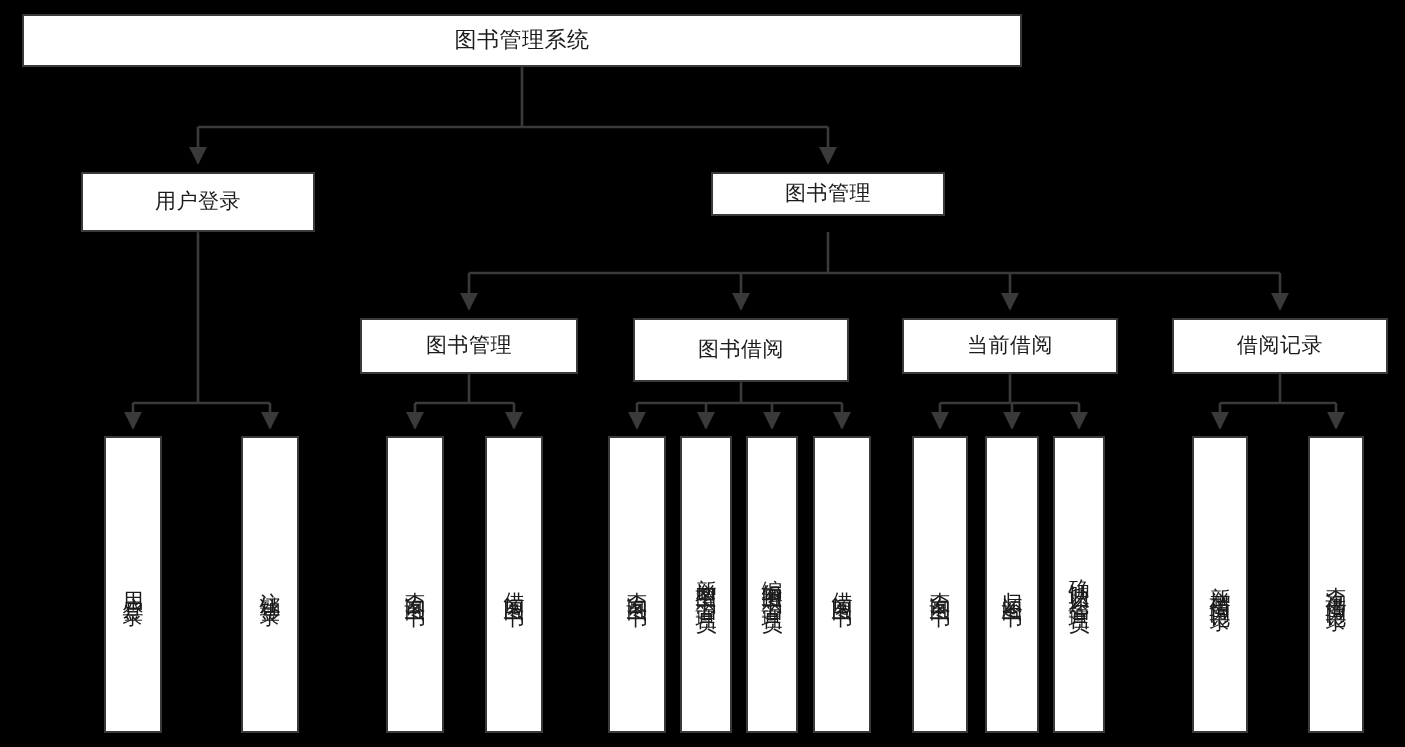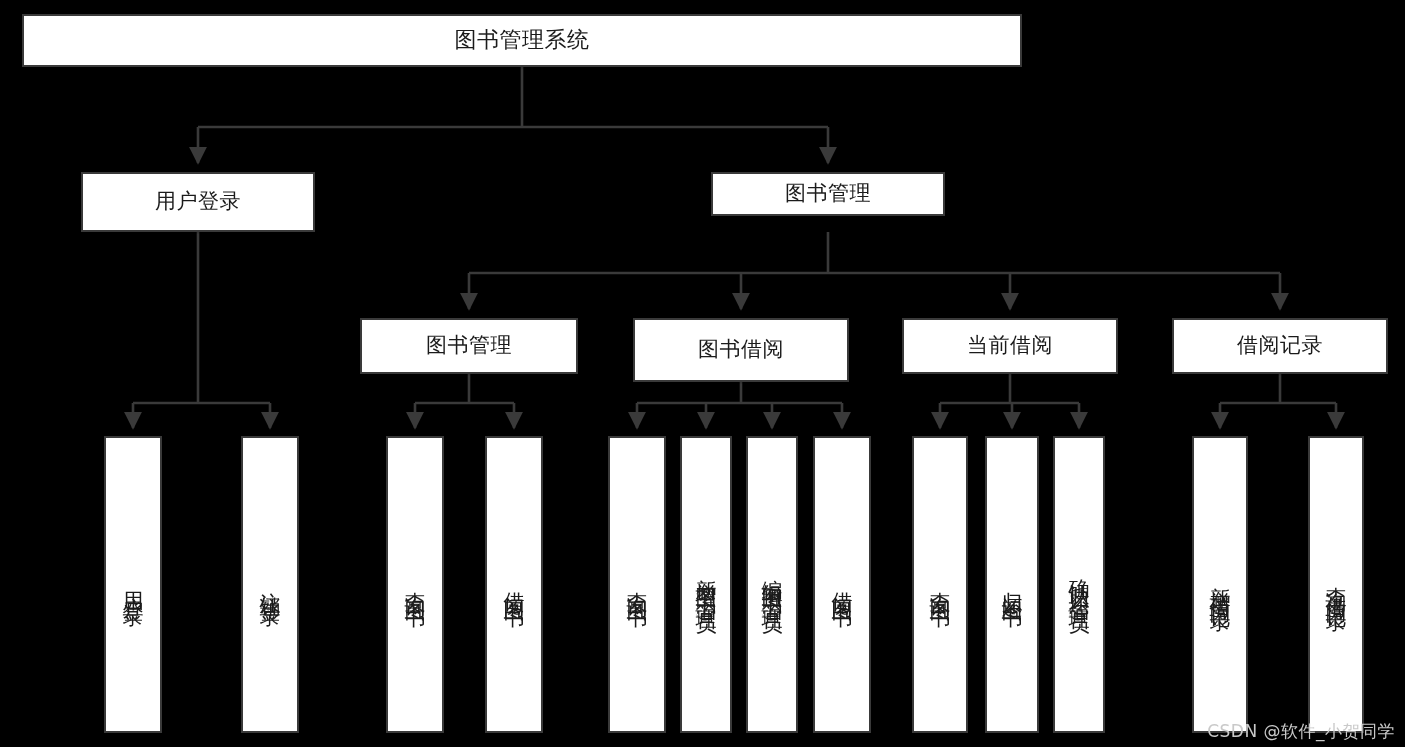--- a/index.html
+++ b/index.html
@@ -179,15 +179,14 @@
   <div class="node v" style="left:1053px; top:436px; width:52px; height:297px;">
     <span class="vtext">确认归还（管理员）</span>
   </div>
   <div class="node v" style="left:1192px; top:436px; width:56px; height:297px;">
     <span class="vtext">新增借阅记录</span>
   </div>
   <div class="node v" style="left:1308px; top:436px; width:56px; height:297px;">
     <span class="vtext">查询借阅记录</span>
   </div>
 
-  <div class="watermark">CSDN @软件_小贺同学</div>
 
 </div>
 
 </body></html>

